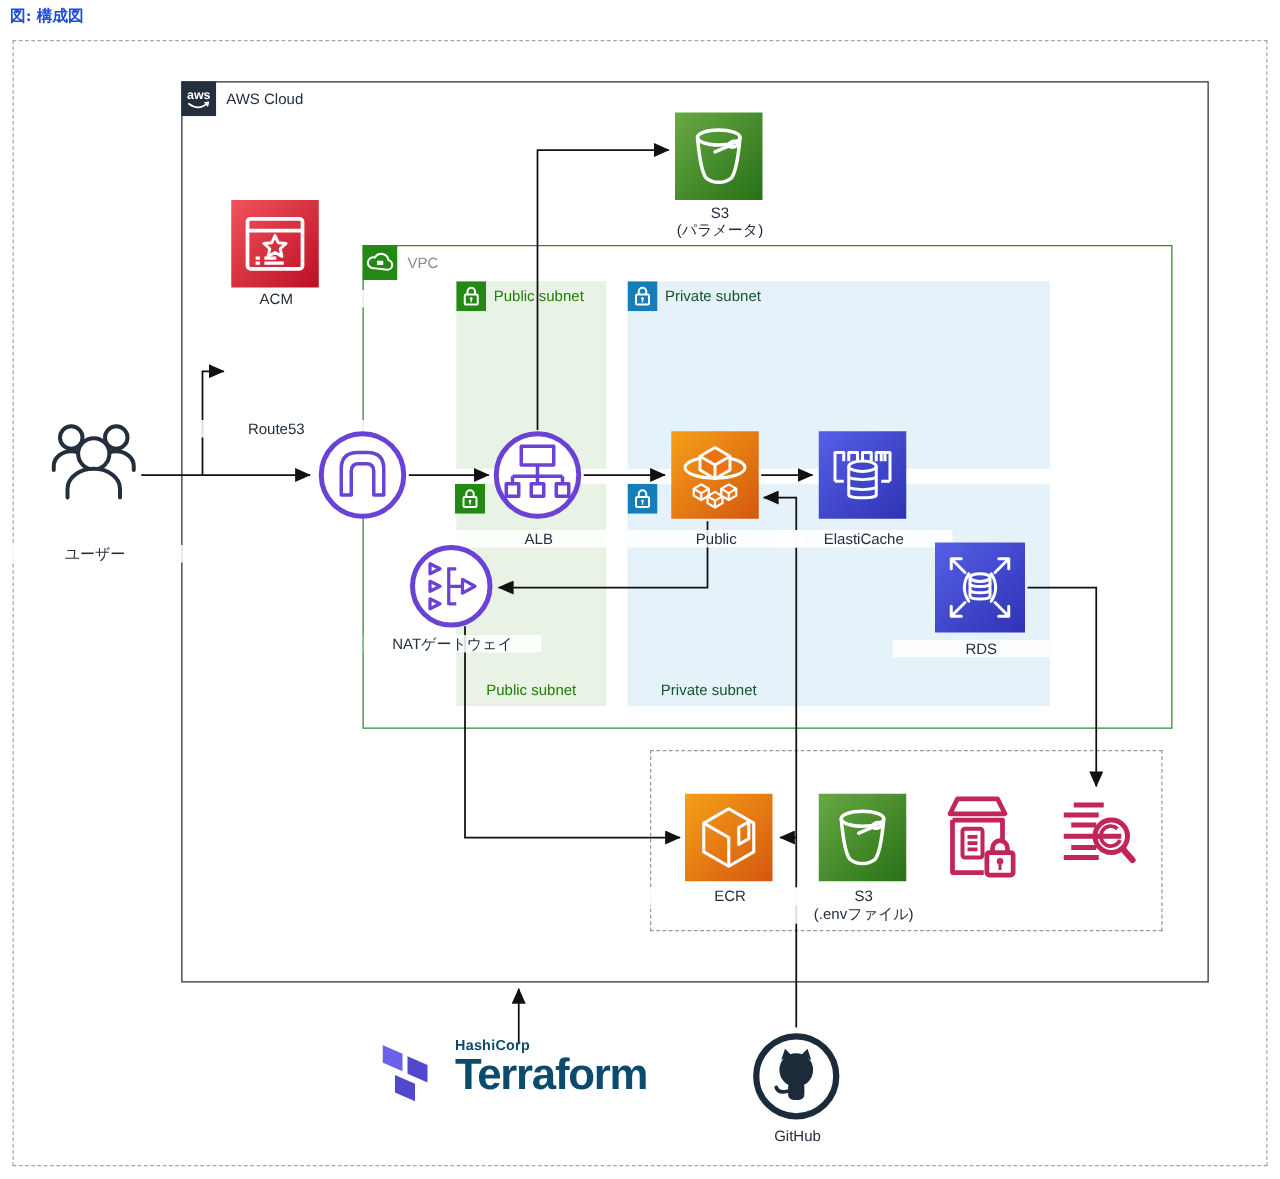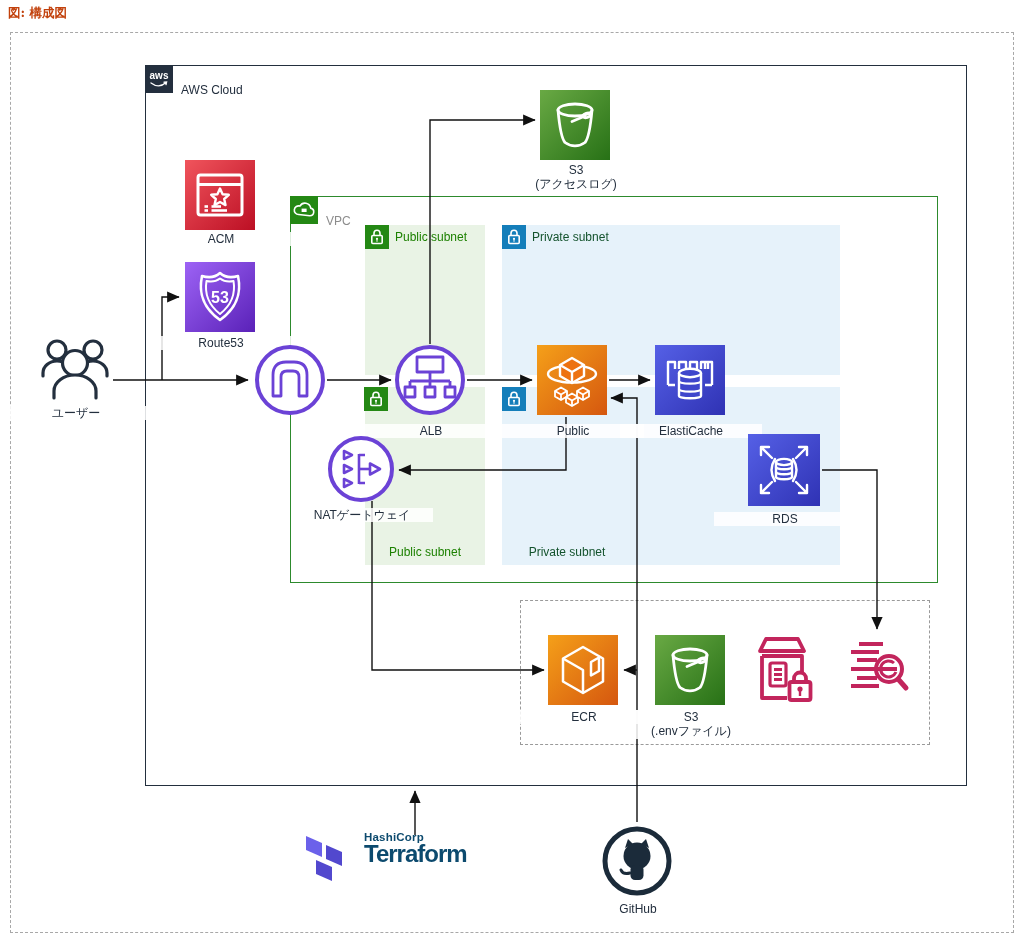--- a/index.html
+++ b/index.html
@@ -10,38 +10,38 @@
   #outer-frame{left:10px;top:32px;width:1004px;height:901px;border:1px dashed #a8a8a8;}
   #aws-cloud{left:145px;top:65px;width:822px;height:721px;border:1px solid #232F3E;}
   #vpc{left:290px;top:196px;width:648px;height:387px;border:1px solid #2d8a2d;}
   .subnet-green{background:#e9f3e5;}
   .subnet-blue{background:#e6f2fa;}
   #pub1{left:365px;top:225px;width:120px;height:150px;}
   #pub2{left:365px;top:387px;width:120px;height:178px;}
   #priv1{left:502px;top:225px;width:338px;height:150px;}
   #priv2{left:502px;top:387px;width:338px;height:178px;}
   #dashed-box{left:520px;top:600px;width:410px;height:145px;border:1px dashed #9a9a9a;}
-  .ctr-label{position:absolute;font-size:12px;line-height:28px;color:#232F3E;white-space:nowrap;margin-top:11px;}
+  .ctr-label{position:absolute;font-size:12px;line-height:28px;color:#232F3E;white-space:nowrap;}
   .subnet-label{position:absolute;font-size:12px;line-height:24px;white-space:nowrap;}
   .green-t{color:#1D8102;} .blue-t{color:#14532d;} .gray-t{color:#8C8C8C;text-align:right;}
   .node-label{position:absolute;font-size:12px;line-height:1.2;color:#232F3E;text-align:center;
               background:rgba(255,255,255,.85);padding:0 1px;}
   .node-label span{display:block;}
   #page-title{position:absolute;left:8px;top:5px;font-family:"DejaVu Serif",serif;
-              font-weight:bold;font-size:12.5px;color:#c2410c;}
+              font-weight:bold;font-size:12.5px;color:#1d4ed8;}
   .grad-red{background:linear-gradient(135deg,#f0545c,#bc0f24);}
   .grad-purple{background:linear-gradient(135deg,#9d63f5,#5a21b8);}
   .grad-green{background:linear-gradient(135deg,#69a944,#277116);}
   .grad-orange{background:linear-gradient(135deg,#f5a019,#d5570f);}
   .grad-blue{background:linear-gradient(135deg,#5560e6,#2f32b4);}
   .sq{position:absolute;}
   .circle-node{position:absolute;border:4px solid #6b42d6;border-radius:50%;background:#fff;box-sizing:border-box;}
   #tf-text{position:absolute;left:364px;top:831px;color:#0c4a6e;}
   #tf-brand{font-size:11.5px;font-weight:800;letter-spacing:.2px;}
-  #tf-name{font-size:24px;font-weight:700;letter-spacing:-1px;line-height:.95;}
+  #tf-name{font-size:35px;font-weight:700;letter-spacing:-1px;line-height:.95;}
   svg text{font-family:"Liberation Sans","DejaVu Sans",sans-serif;}
 </style>
 </head>
 <body>
 
 <div id="canvas">
 
   <div id="page-title">図: 構成図</div>
 
   <div id="outer-frame" class="box"></div>
@@ -129,61 +129,52 @@
   <svg class="abs" style="left:35px;top:332px" width="80" height="80">
     <g stroke="#232F3E" stroke-width="3.2" fill="#fff" stroke-linecap="round">
       <circle cx="22" cy="18" r="9"></circle>
       <path d="M8,44 V41 a14,12 0 0 1 28,0 V44"></path>
       <circle cx="58" cy="18" r="9"></circle>
       <path d="M44,44 V41 a14,12 0 0 1 28,0 V44"></path>
       <circle cx="40" cy="31" r="12.5"></circle>
       <path d="M19,66 V59 a21,16 0 0 1 42,0 V66"></path>
     </g>
   </svg>
-  <div class="node-label" style="left:5px;top:406px;width:140px">ユーザー</div>
+  <div class="node-label" style="left:5px;top:436px;width:140px">ユーザー</div>
 
   <div class="sq grad-red" style="left:185px;top:160px;width:70px;height:70px">
     <svg width="70" height="70">
       <g stroke="#fff" fill="none" stroke-linejoin="round">
         <rect x="13" y="15" width="44" height="40" rx="2.5" stroke-width="3"></rect>
         <line x1="13" y1="24.5" x2="57" y2="24.5" stroke-width="3"></line>
         <path d="M35,28.5 L37.6,34.2 L43.8,34.8 L39.2,39 L40.5,45.1 L35,42 L29.5,45.1 L30.8,39 L26.2,34.8 L32.4,34.2 Z" stroke-width="2.4"></path>
         <line x1="19.5" y1="46.5" x2="23" y2="46.5" stroke-width="2.6"></line>
         <line x1="26.5" y1="46.5" x2="36" y2="46.5" stroke-width="2.6"></line>
         <line x1="19.5" y1="50.5" x2="23" y2="50.5" stroke-width="2.6"></line>
         <line x1="26.5" y1="50.5" x2="42" y2="50.5" stroke-width="2.6"></line>
       </g>
     </svg>
   </div>
   <div class="node-label" style="left:150px;top:232px;width:140px">ACM</div>
 
-  <div class="sq grad-purple" style="left:185px;top:262px;width:70px;height:70px">
-    <svg width="70" height="70">
-      <g stroke="#fff" fill="none" stroke-linejoin="round">
-        <path d="M35,11 C30,15.5 23.5,16 17,14 C14.5,26 14,43 35,58 C56,43 55.5,26 53,14 C46.5,16 40,15.5 35,11 Z" stroke-width="2.6"></path>
-        <path d="M35,16.5 C31,19.5 26,20 21.5,19 C20,28 20.5,40.5 35,52 C49.5,40.5 50,28 48.5,19 C44,20 39,19.5 35,16.5 Z" stroke-width="2"></path>
-      </g>
-      <text x="35" y="41" fill="#fff" font-size="16" font-weight="bold" text-anchor="middle">53</text>
-    </svg>
-  </div>
   <div class="node-label" style="left:150px;top:336px;width:140px">Route53</div>
 
   <div class="sq grad-green" style="left:540px;top:90px;width:70px;height:70px">
     <svg width="70" height="70">
       <g stroke="#fff" stroke-width="2.8" fill="none" stroke-linecap="round">
         <ellipse cx="35" cy="20" rx="17" ry="6"></ellipse>
         <path d="M18,20 C19.5,37 22,49 25,52.5 C31,57 39,57 45,52.5 C48,49 50.5,37 52,20"></path>
         <line x1="32" y1="31.5" x2="45" y2="26"></line>
         <ellipse cx="46.8" cy="25.3" rx="3.6" ry="2.2" transform="rotate(-18 46.8 25.3)"></ellipse>
       </g>
     </svg>
   </div>
   <div class="node-label" style="left:505px;top:163px;width:140px">
     <span>S3</span>
-      <span>(アクセスログ)</span>
+      <span>(パラメータ)</span>
   </div>
 
   <div class="circle-node" style="left:255px;top:345px;width:70px;height:70px">
     <svg width="62" height="62">
       <path d="M14,47 V26 Q14,13 27,13 H35 Q48,13 48,26 V47 H40 V28 Q40,22 34,22 H28 Q22,22 22,28 V47 Z" stroke="#6b42d6" stroke-width="2.8" fill="none" stroke-linejoin="round"></path>
     </svg>
   </div>
 
   <div class="circle-node" style="left:395px;top:345px;width:70px;height:70px">
     <svg width="62" height="62">

